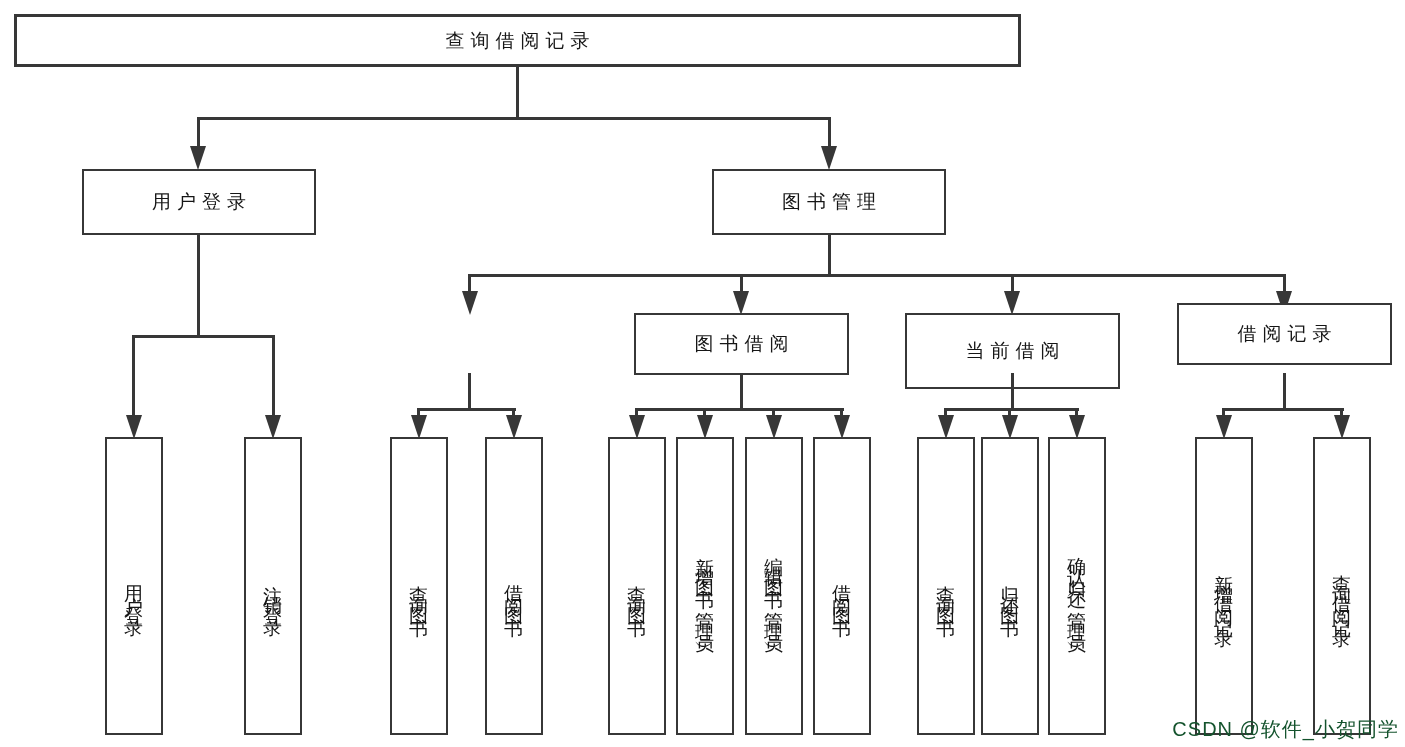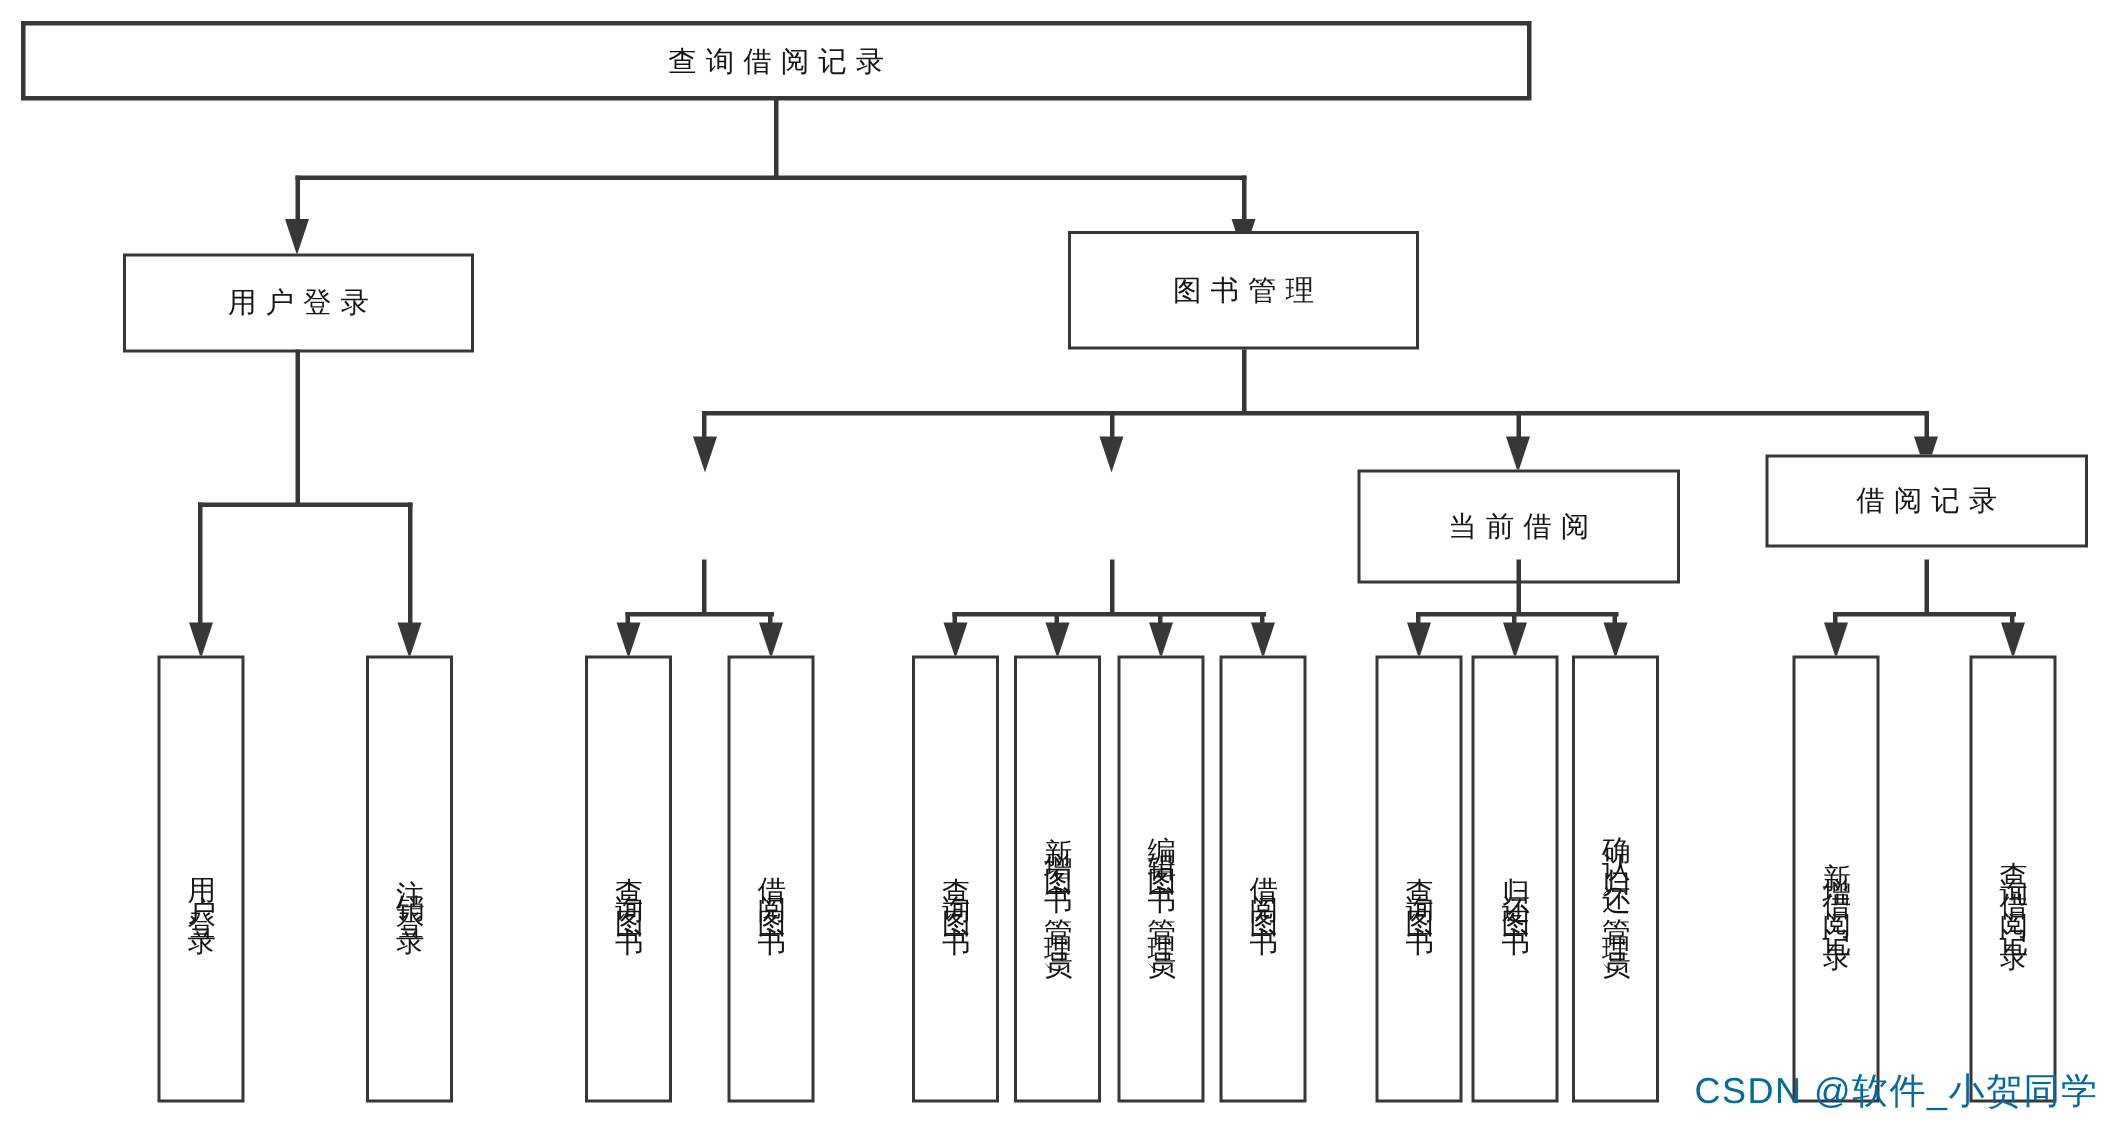--- a/index.html
+++ b/index.html
@@ -23,21 +23,21 @@
   }
   .line { position:absolute; background:#373737; }
   .arrow {
     position:absolute; width:0; height:0;
     border-left:8px solid transparent;
     border-right:8px solid transparent;
     border-top:24px solid #373737;
   }
   .watermark {
     position:absolute; right:6px; bottom:4px;
-    font-size:24px; color:#0369a1; letter-spacing:1px; white-space:nowrap;margin-top:34px;
+    font-size:20px; color:#14532d; letter-spacing:1px; white-space:nowrap;margin-top:34px;
   }
 </style>
 </head>
 <body>
 
 <div class="canvas">
 
   <div class="box box-root" style="left:14px; top:14px; width:1007px; height:53px;">
     <span class="hlabel">查询借阅记录</span>
   </div>
@@ -45,21 +45,21 @@
   <div class="line" style="left:516px; top:66px; width:3px; height:53px;"></div>
   <div class="line" style="left:197px; top:117px; width:634px; height:3px;"></div>
   <div class="line" style="left:197px; top:117px; width:3px; height:33px;"></div>
   <div class="line" style="left:828px; top:117px; width:3px; height:33px;"></div>
   <div class="arrow" style="left:190px; top:146px;"></div>
   <div class="arrow" style="left:821px; top:146px;"></div>
 
   <div class="box" style="left:82px; top:169px; width:234px; height:66px;">
     <span class="hlabel">用户登录</span>
   </div>
-  <div class="box" style="left:712px; top:154px; width:234px; height:79px;">
+  <div class="box" style="left:712px; top:169px; width:234px; height:66px;">
     <span class="hlabel">图书管理</span>
   </div>
 
   <div class="line" style="left:197px; top:233px; width:3px; height:104px;"></div>
   <div class="line" style="left:132px; top:335px; width:143px; height:3px;"></div>
   <div class="line" style="left:132px; top:335px; width:3px; height:82px;"></div>
   <div class="line" style="left:272px; top:335px; width:3px; height:82px;"></div>
   <div class="arrow" style="left:126px; top:415px;"></div>
   <div class="arrow" style="left:265px; top:415px;"></div>
 
@@ -67,20 +67,23 @@
   <div class="line" style="left:468px; top:274px; width:818px; height:3px;"></div>
   <div class="line" style="left:468px; top:274px; width:3px; height:20px;"></div>
   <div class="line" style="left:740px; top:274px; width:3px; height:20px;"></div>
   <div class="line" style="left:1011px; top:274px; width:3px; height:20px;"></div>
   <div class="line" style="left:1283px; top:274px; width:3px; height:20px;"></div>
   <div class="arrow" style="left:462px; top:291px;"></div>
   <div class="arrow" style="left:733px; top:291px;"></div>
   <div class="arrow" style="left:1004px; top:291px;"></div>
   <div class="arrow" style="left:1276px; top:291px;"></div>
 
+  <div class="box" style="left:634px; top:313px; width:215px; height:62px;">
+    <span class="hlabel">图书借阅</span>
+  </div>
   <div class="box" style="left:905px; top:313px; width:215px; height:76px;">
     <span class="hlabel">当前借阅</span>
   </div>
   <div class="box" style="left:1177px; top:303px; width:215px; height:62px;">
     <span class="hlabel">借阅记录</span>
   </div>
 
   <div class="line" style="left:468px; top:373px; width:3px; height:37px;"></div>
   <div class="line" style="left:417px; top:408px; width:99px; height:3px;"></div>
   <div class="line" style="left:417px; top:408px; width:3px; height:8px;"></div>

